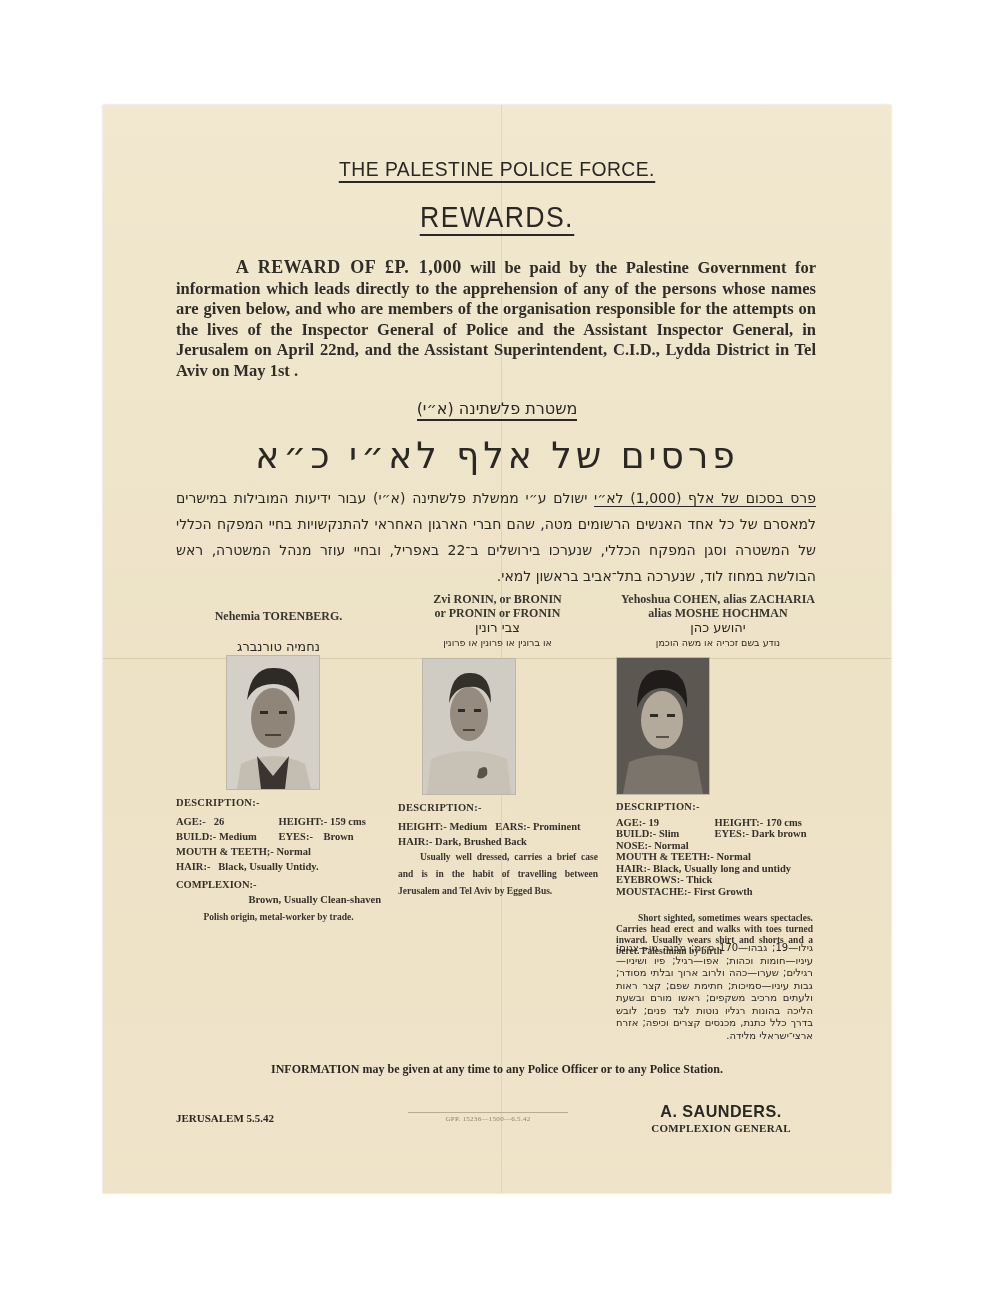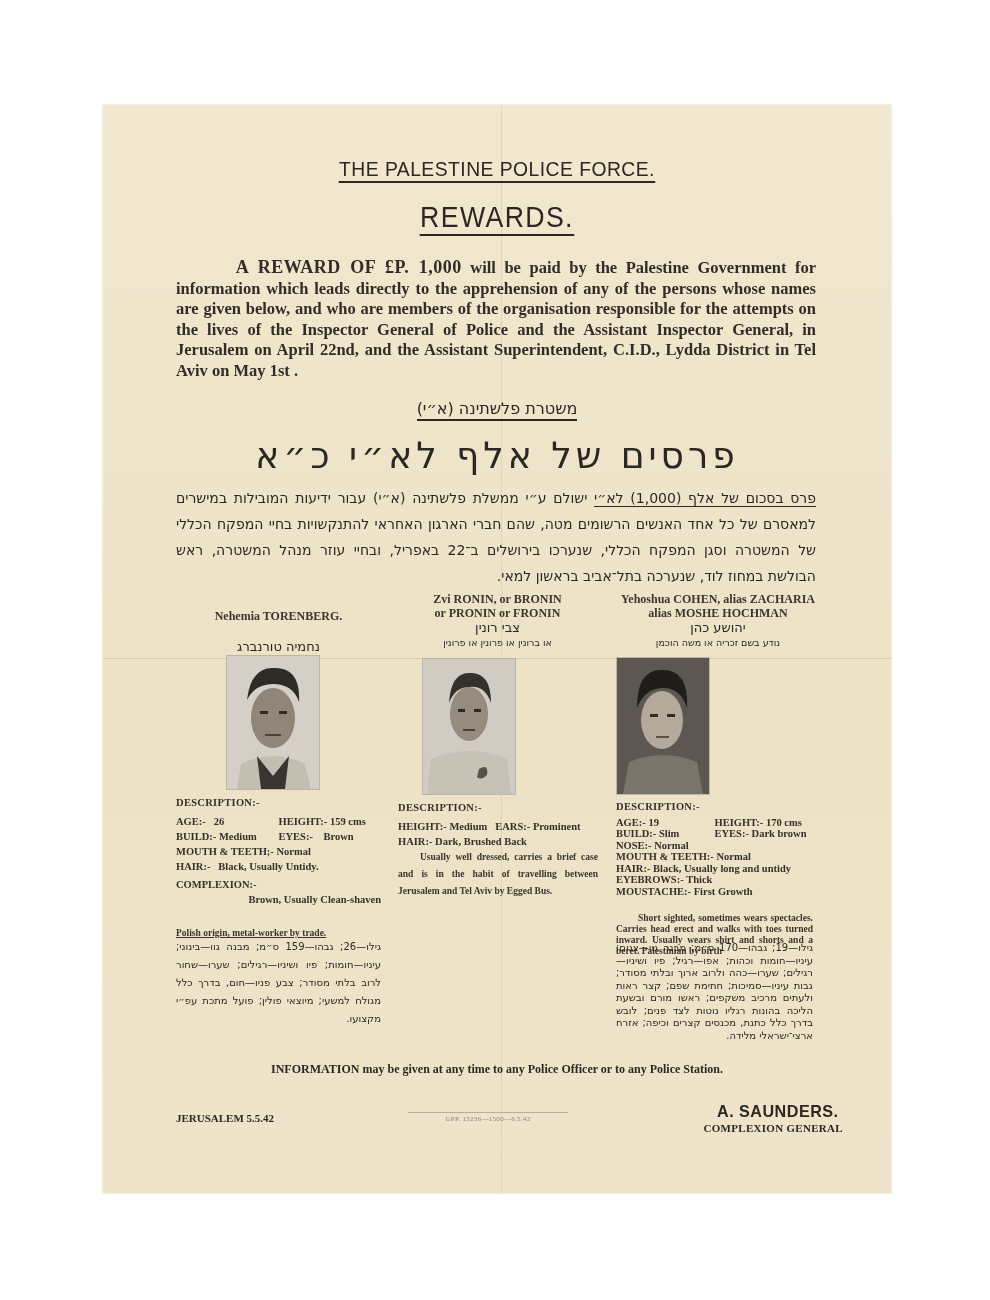--- a/index.html
+++ b/index.html
@@ -67,21 +67,21 @@
       line-height: 18px; text-align: justify; color: #2b2824;
     }
     .heb-desc.dense { line-height: 12.5px; }
     .info-en { left: 0; right: 0; top: 957px; font-size: 12px; font-weight: bold; }
     .info-heb { left: 0; right: 0; top: 976px; font-size: 15px; direction: rtl; font-family: "DejaVu Sans", sans-serif; }
     .place-date { left: 73px; top: 1007px; font-size: 11px; font-weight: bold; }
     .print-code {
       left: 305px; top: 1007px; font-size: 7px; color: #8a8273; border-top: 1px solid #b8ae98; padding-top: 2px;
       width: 160px; text-align: center; letter-spacing: 0.3px;
     }
-    .sig { left: 560px; top: 997px; width: 180px; text-align: right; }
+    .sig { left: 528px; top: 997px; width: 180px; text-align: center; }
     .sig-name { font-family: "Liberation Sans", sans-serif; font-size: 17px; font-weight: bold; letter-spacing: 0.5px; transform: scaleX(0.95); }
     .sig-title { font-size: 11px; font-weight: bold; letter-spacing: 0.3px; }
   </style>
 </head>
 <body>
 
 <div class="paper">
   <div class="fold-h"></div>
   <div class="fold-v"></div>
 
@@ -167,23 +167,22 @@
       <div><span>HEIGHT:-</span> <span>159 cms</span></div>
     </div>
     <div class="row">
       <div class="c1"><span>BUILD:-</span> <span>Medium</span></div>
       <div><span>EYES:-</span>&nbsp;&nbsp;&nbsp;&nbsp;<span>Brown</span></div>
     </div>
     <div><span>MOUTH &amp; TEETH;-</span> <span>Normal</span></div>
     <div><span>HAIR:-</span>&nbsp;&nbsp;&nbsp;<span>Black, Usually Untidy.</span></div>
     <div style="margin-top:3px"><span>COMPLEXION:-</span></div>
     <div style="text-align:right">Brown, Usually Clean-shaven</div>
-    <div class="note" style="margin-top:18px;text-decoration:underline;">Polish origin, metal-worker by trade.</div>
-  </div>
-  <div class="heb-desc" style="left:73px; top:833px; width:205px;">גילו—26; גבהו—159 ס״מ; מבנה גוו—בינוני; עיניו—חומות; פיו ושיניו—רגילים; שערו—שחור לרוב בלתי מסודר; צבע פניו—חום, בדרך כלל מגולח למשעי; מיוצאי פולין; פועל מתכת עפ״י מקצועו.</div>
+    <div class="note" style="text-align:center; margin-top:2px;">Polish origin, metal-worker by trade.</div>
+  </div>
 
   <div class="desc" style="left:295px; top:695px; width:200px;">
     <div class="lbl" style="margin-bottom:4px">DESCRIPTION:-</div>
     <div><span>HEIGHT:-</span> <span>Medium</span>&nbsp;&nbsp;&nbsp;<span>EARS:-</span> <span>Prominent</span></div>
     <div><span>HAIR:-</span> <span>Dark, Brushed Back</span></div>
     <div class="note" style="text-indent:22px;">Usually well dressed, carries a brief case and is in the habit of travelling between Jerusalem and Tel Aviv by Egged Bus.</div>
   </div>
 
   <div class="desc" style="left:513px; top:696px; width:197px; line-height:11.5px;">
     <div class="lbl" style="margin-bottom:4px">DESCRIPTION:-</div>

